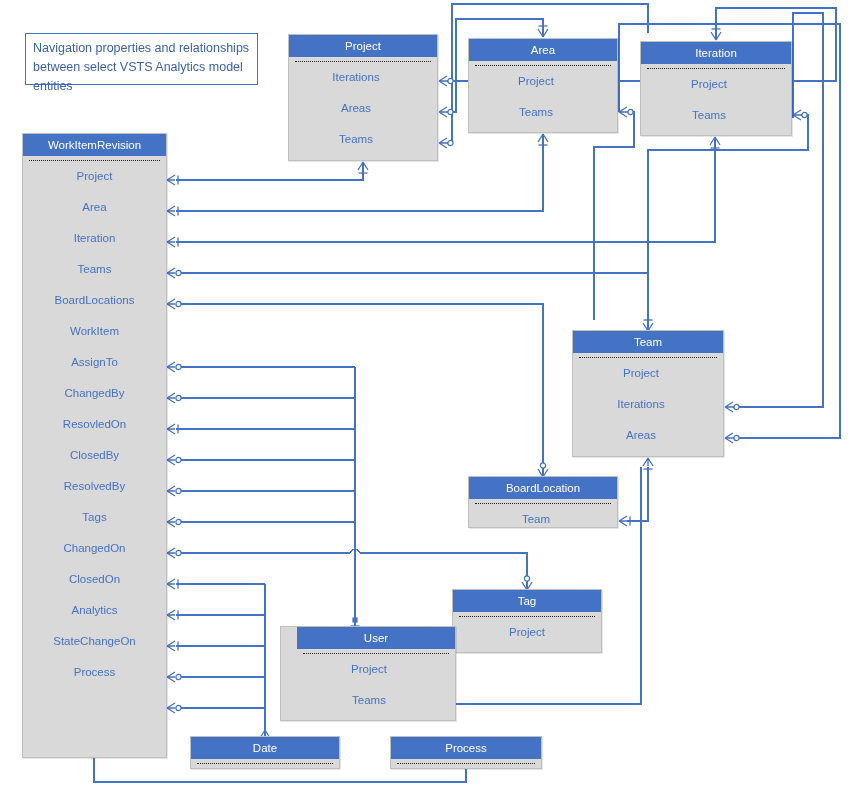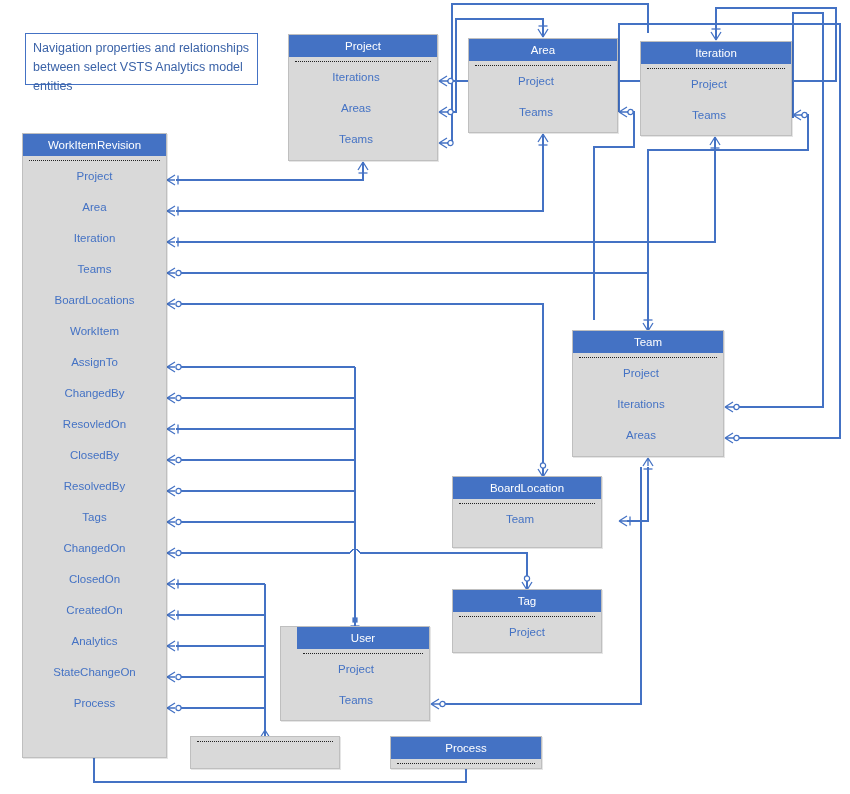--- a/index.html
+++ b/index.html
@@ -219,21 +219,20 @@
       <div class="field wide">BoardLocations</div>
       <div class="field wide">WorkItem</div>
       <div class="field wide">AssignTo</div>
       <div class="field wide">ChangedBy</div>
       <div class="field wide">ResovledOn</div>
       <div class="field wide">ClosedBy</div>
       <div class="field wide">ResolvedBy</div>
       <div class="field wide">Tags</div>
       <div class="field wide">ChangedOn</div>
       <div class="field wide">ClosedOn</div>
-      <div class="field wide">CreatedOn</div>
       <div class="field wide">Analytics</div>
       <div class="field wide">StateChangeOn</div>
       <div class="field wide">Process</div>
     </div>
   </div>
 
   <div class="entity" style="left:288px; top:34px; width:150px; height:127px;">
     <div class="entity-header">Project</div>
     <div class="entity-sep"></div>
     <div class="entity-fields">
@@ -264,46 +263,47 @@
   <div class="entity" style="left:572px; top:330px; width:152px; height:127px;">
     <div class="entity-header">Team</div>
     <div class="entity-sep"></div>
     <div class="entity-fields">
       <div class="field">Project</div>
       <div class="field">Iterations</div>
       <div class="field">Areas</div>
     </div>
   </div>
 
-  <div class="entity" style="left:452px; top:476px; width:150px; height:72px;">
+  <div class="entity" style="left:468px; top:476px; width:150px; height:52px;">
     <div class="entity-header">BoardLocation</div>
     <div class="entity-sep"></div>
     <div class="entity-fields">
       <div class="field">Team</div>
     </div>
   </div>
 
   <div class="entity" style="left:452px; top:589px; width:150px; height:64px;">
     <div class="entity-header">Tag</div>
     <div class="entity-sep"></div>
     <div class="entity-fields">
       <div class="field wide">Project</div>
     </div>
   </div>
 
-  <div class="entity" style="left:280px; top:626px; width:150px; height:95px;padding-left:16px;">
+  <div class="entity" style="left:280px; top:626px; width:176px; height:95px;padding-left:16px;">
     <div class="entity-header">User</div>
     <div class="entity-sep"></div>
     <div class="entity-fields">
       <div class="field">Project</div>
       <div class="field">Teams</div>
     </div>
   </div>
 
   <div class="entity" style="left:190px; top:736px; width:150px; height:33px;">
+    <div class="entity-header">Date</div>
     <div class="entity-sep"></div>
     <div class="entity-fields"></div>
   </div>
 
   <div class="entity" style="left:390px; top:736px; width:152px; height:33px;">
     <div class="entity-header">Process</div>
     <div class="entity-sep"></div>
     <div class="entity-fields"></div>
   </div>
 

